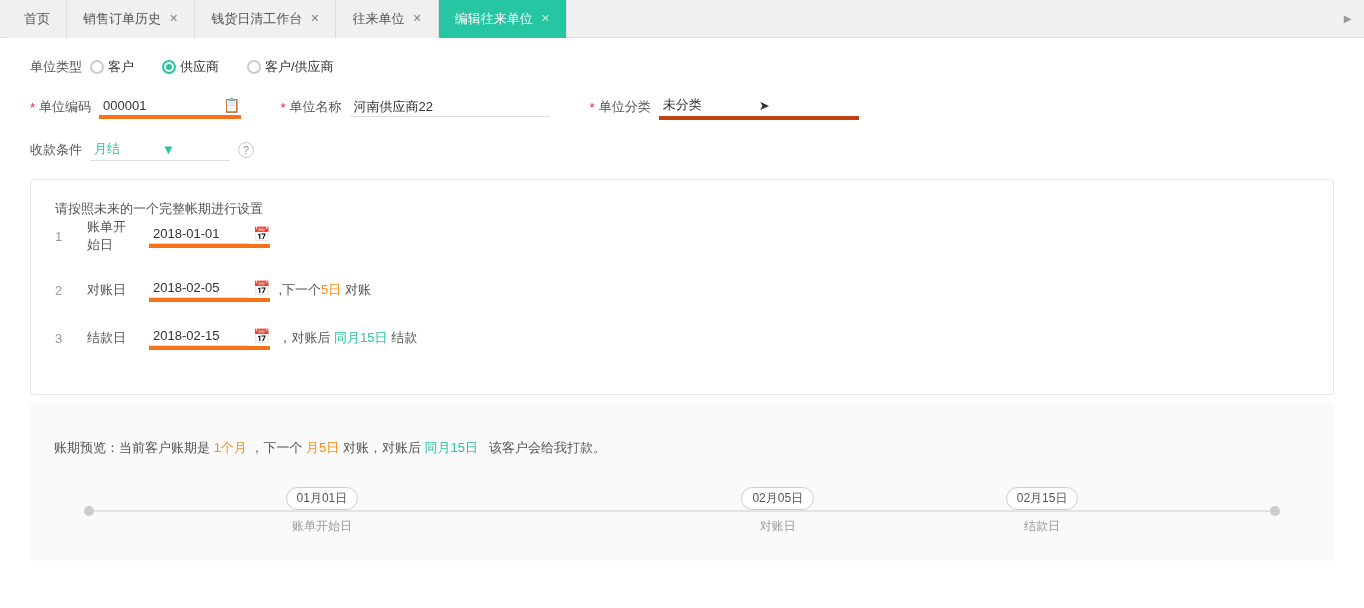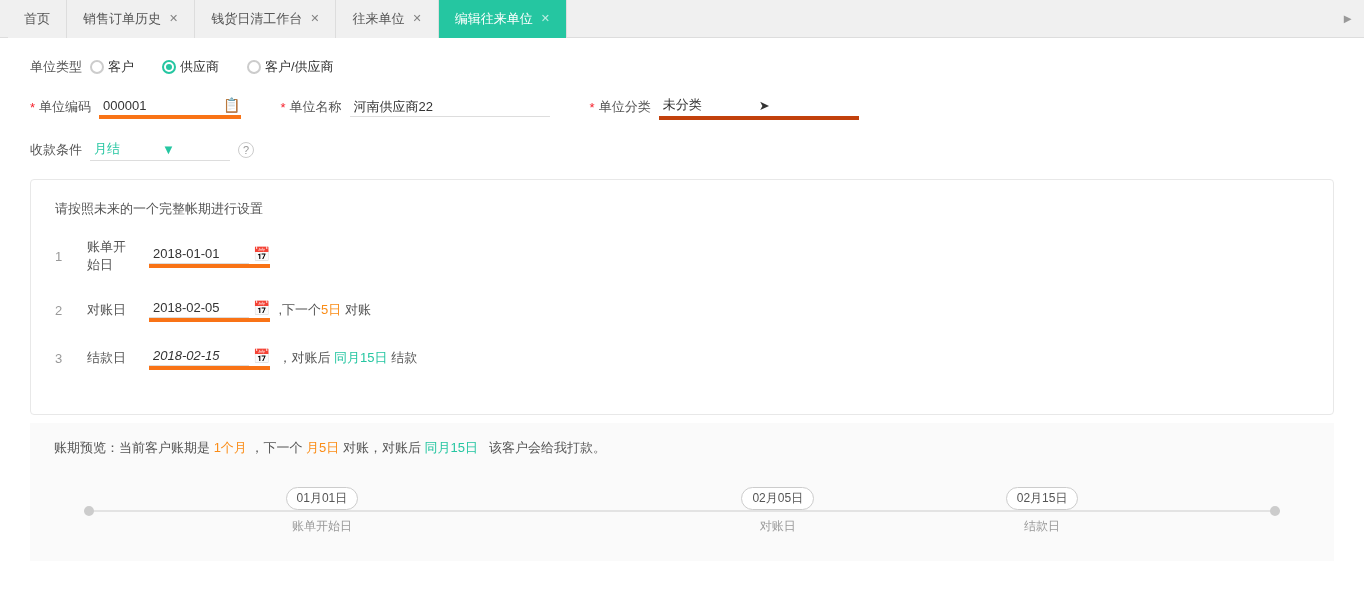--- a/index.html
+++ b/index.html
@@ -185,21 +185,20 @@
     
     .period-box {
       border: 1px solid #e8e8e8;
       border-radius: 4px;
       padding: 20px 24px;
       margin-top: 4px;
     }
     .period-title {
       font-size: 13px;
       color: #555;
-      margin-bottom: 20px;
     }
 
     .period-row {
       display: flex;
       align-items: center;
       margin-bottom: 24px;
     }
     .period-num {
       width: 20px;
       color: #999;
@@ -236,20 +235,21 @@
     
     .preview-section {
       margin-top: 8px;
       padding: 16px 24px;
       background: #fafafa;
     }
     .preview-text {
       font-size: 13px;
       color: #555;
       margin-bottom: 20px;
+      margin-top: 20px;
     }
     .preview-text .orange { color: #fa8c16; }
     .preview-text .teal { color: #25c6a1; }
 
     
     .timeline-container {
       position: relative;
       display: flex;
       align-items: center;
       padding: 10px 0;
@@ -400,21 +400,21 @@
       </div>
       <span class="period-desc">
         ,下一个<span class="highlight-orange">5日</span>&nbsp;对账
       </span>
     </div>
 
     <div class="period-row">
       <span class="period-num">3</span>
       <span class="period-row-label">结款日</span>
       <div class="input-with-icon">
-        <input type="text" value="2018-02-15" style="border-top: none; border-right: none; border-left: none; border-image: initial; border-bottom: 1px solid rgb(221, 221, 221); outline: none; font-size: 13px; width: 100px; font-style: italic;">
+        <input type="text" value="2018-02-15" style="border-top: none; border-right: none; border-left: none; border-image: initial; border-bottom: 1px solid rgb(221, 221, 221); outline: none; font-size: 13px; width: 100px;">
         <span class="calendar-icon">📅</span>
       </div>
       <span class="period-desc">
         ，对账后&nbsp;<span class="highlight-teal">同月15日</span>&nbsp;结款
       </span>
     </div>
   </div>
 
   <div class="preview-section">
     <div class="preview-text">

